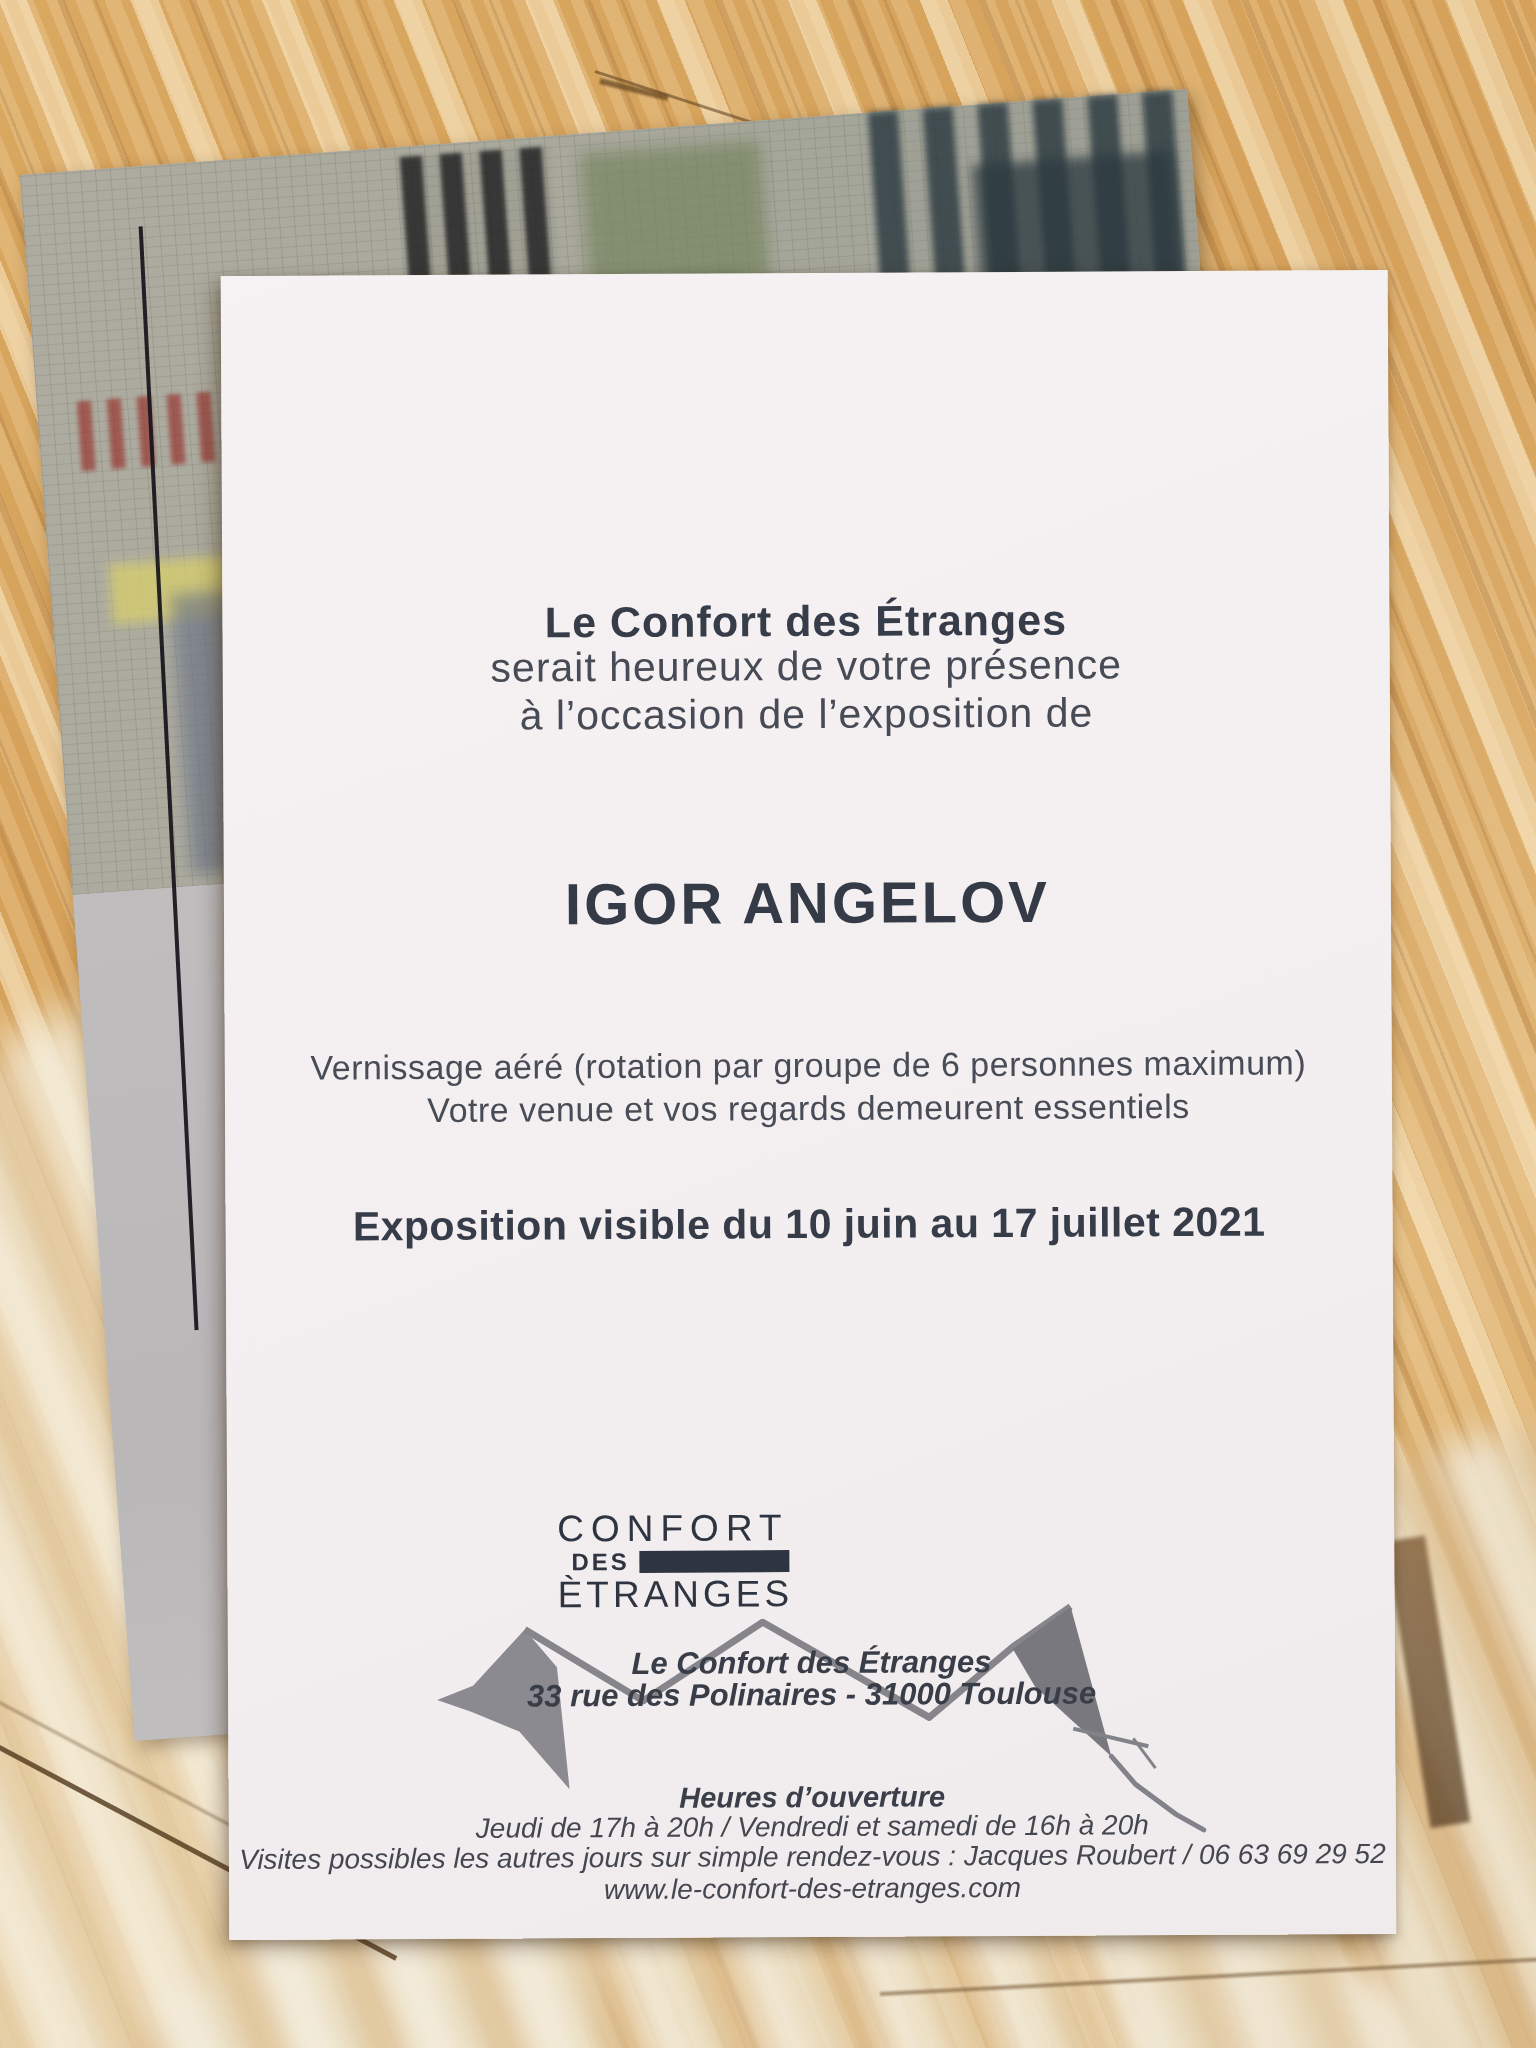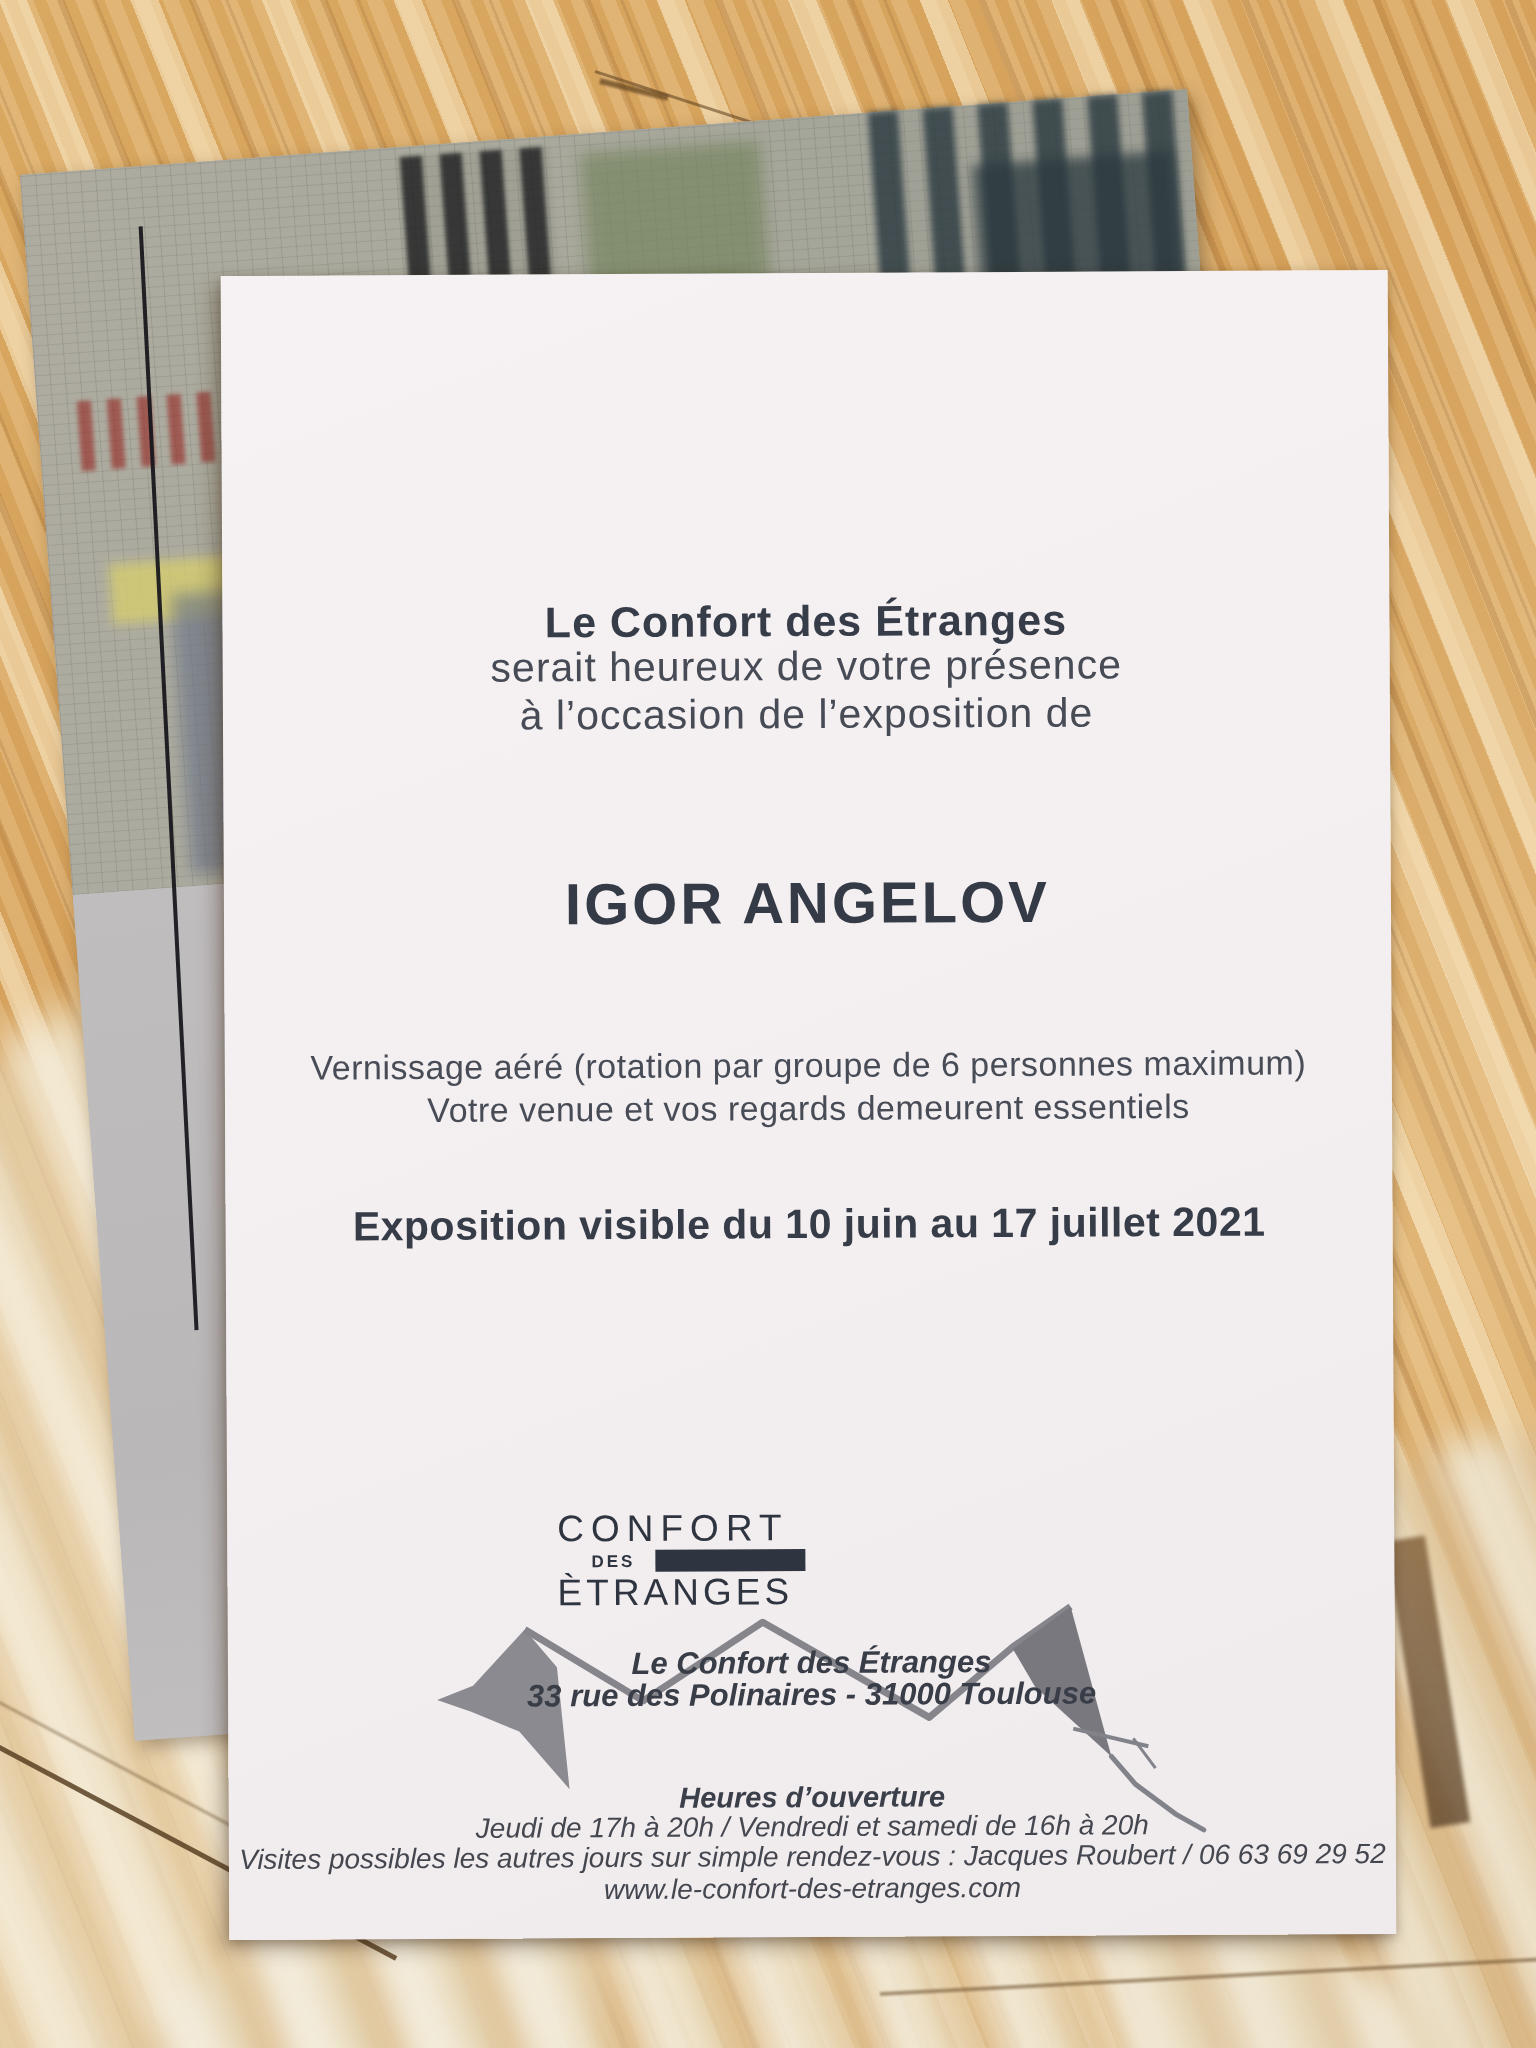--- a/index.html
+++ b/index.html
@@ -59,21 +59,21 @@
   .intro2{top:370px;font-size:41px;color:#474b55;letter-spacing:1px;}
   .intro3{top:418px;font-size:41px;color:#474b55;letter-spacing:1px;}
   .artist{top:596px;font-size:58px;font-weight:700;letter-spacing:3px;color:#343a46;}
   .note1{top:773px;font-size:34px;color:#484c56;letter-spacing:.5px;}
   .note2{top:816px;font-size:34px;color:#484c56;letter-spacing:.5px;}
   .dates{top:928px;font-size:41px;font-weight:700;letter-spacing:.5px;color:#363c48;}
 
   .logo-text{position:absolute;left:330px;top:1236px;color:#2f3540;z-index:3;line-height:1;}
   .logo-l1{font-size:37px;letter-spacing:7px;font-weight:500;}
   .logo-l2{display:flex;align-items:center;margin:3px 0 2px 14px;}
-  .logo-l2 span{font-size:17px;letter-spacing:3px;font-weight:600;margin-left:20px;}
+  .logo-l2 span{font-size:24px;letter-spacing:3px;font-weight:600;}
   .logo-bar{width:150px;height:22px;background:#2f3540;margin-left:10px;}
   .logo-l3{font-size:37px;letter-spacing:4px;font-weight:500;}
 
   .ridge{position:absolute;left:205px;top:1307px;z-index:1;}
   .venue1{top:1372px;font-size:31px;font-weight:700;font-style:italic;color:#383d48;z-index:2;}
   .venue2{top:1404px;font-size:31px;font-weight:700;font-style:italic;color:#383d48;z-index:2;}
   .hours-t{top:1508px;font-size:29px;font-weight:700;font-style:italic;color:#3a3f4a;}
   .hours-1{top:1538px;font-size:28px;font-style:italic;color:#44474f;}
   .hours-2{top:1568px;font-size:28px;font-style:italic;color:#44474f;}
   .www{top:1600px;font-size:28px;font-style:italic;color:#44474f;}

